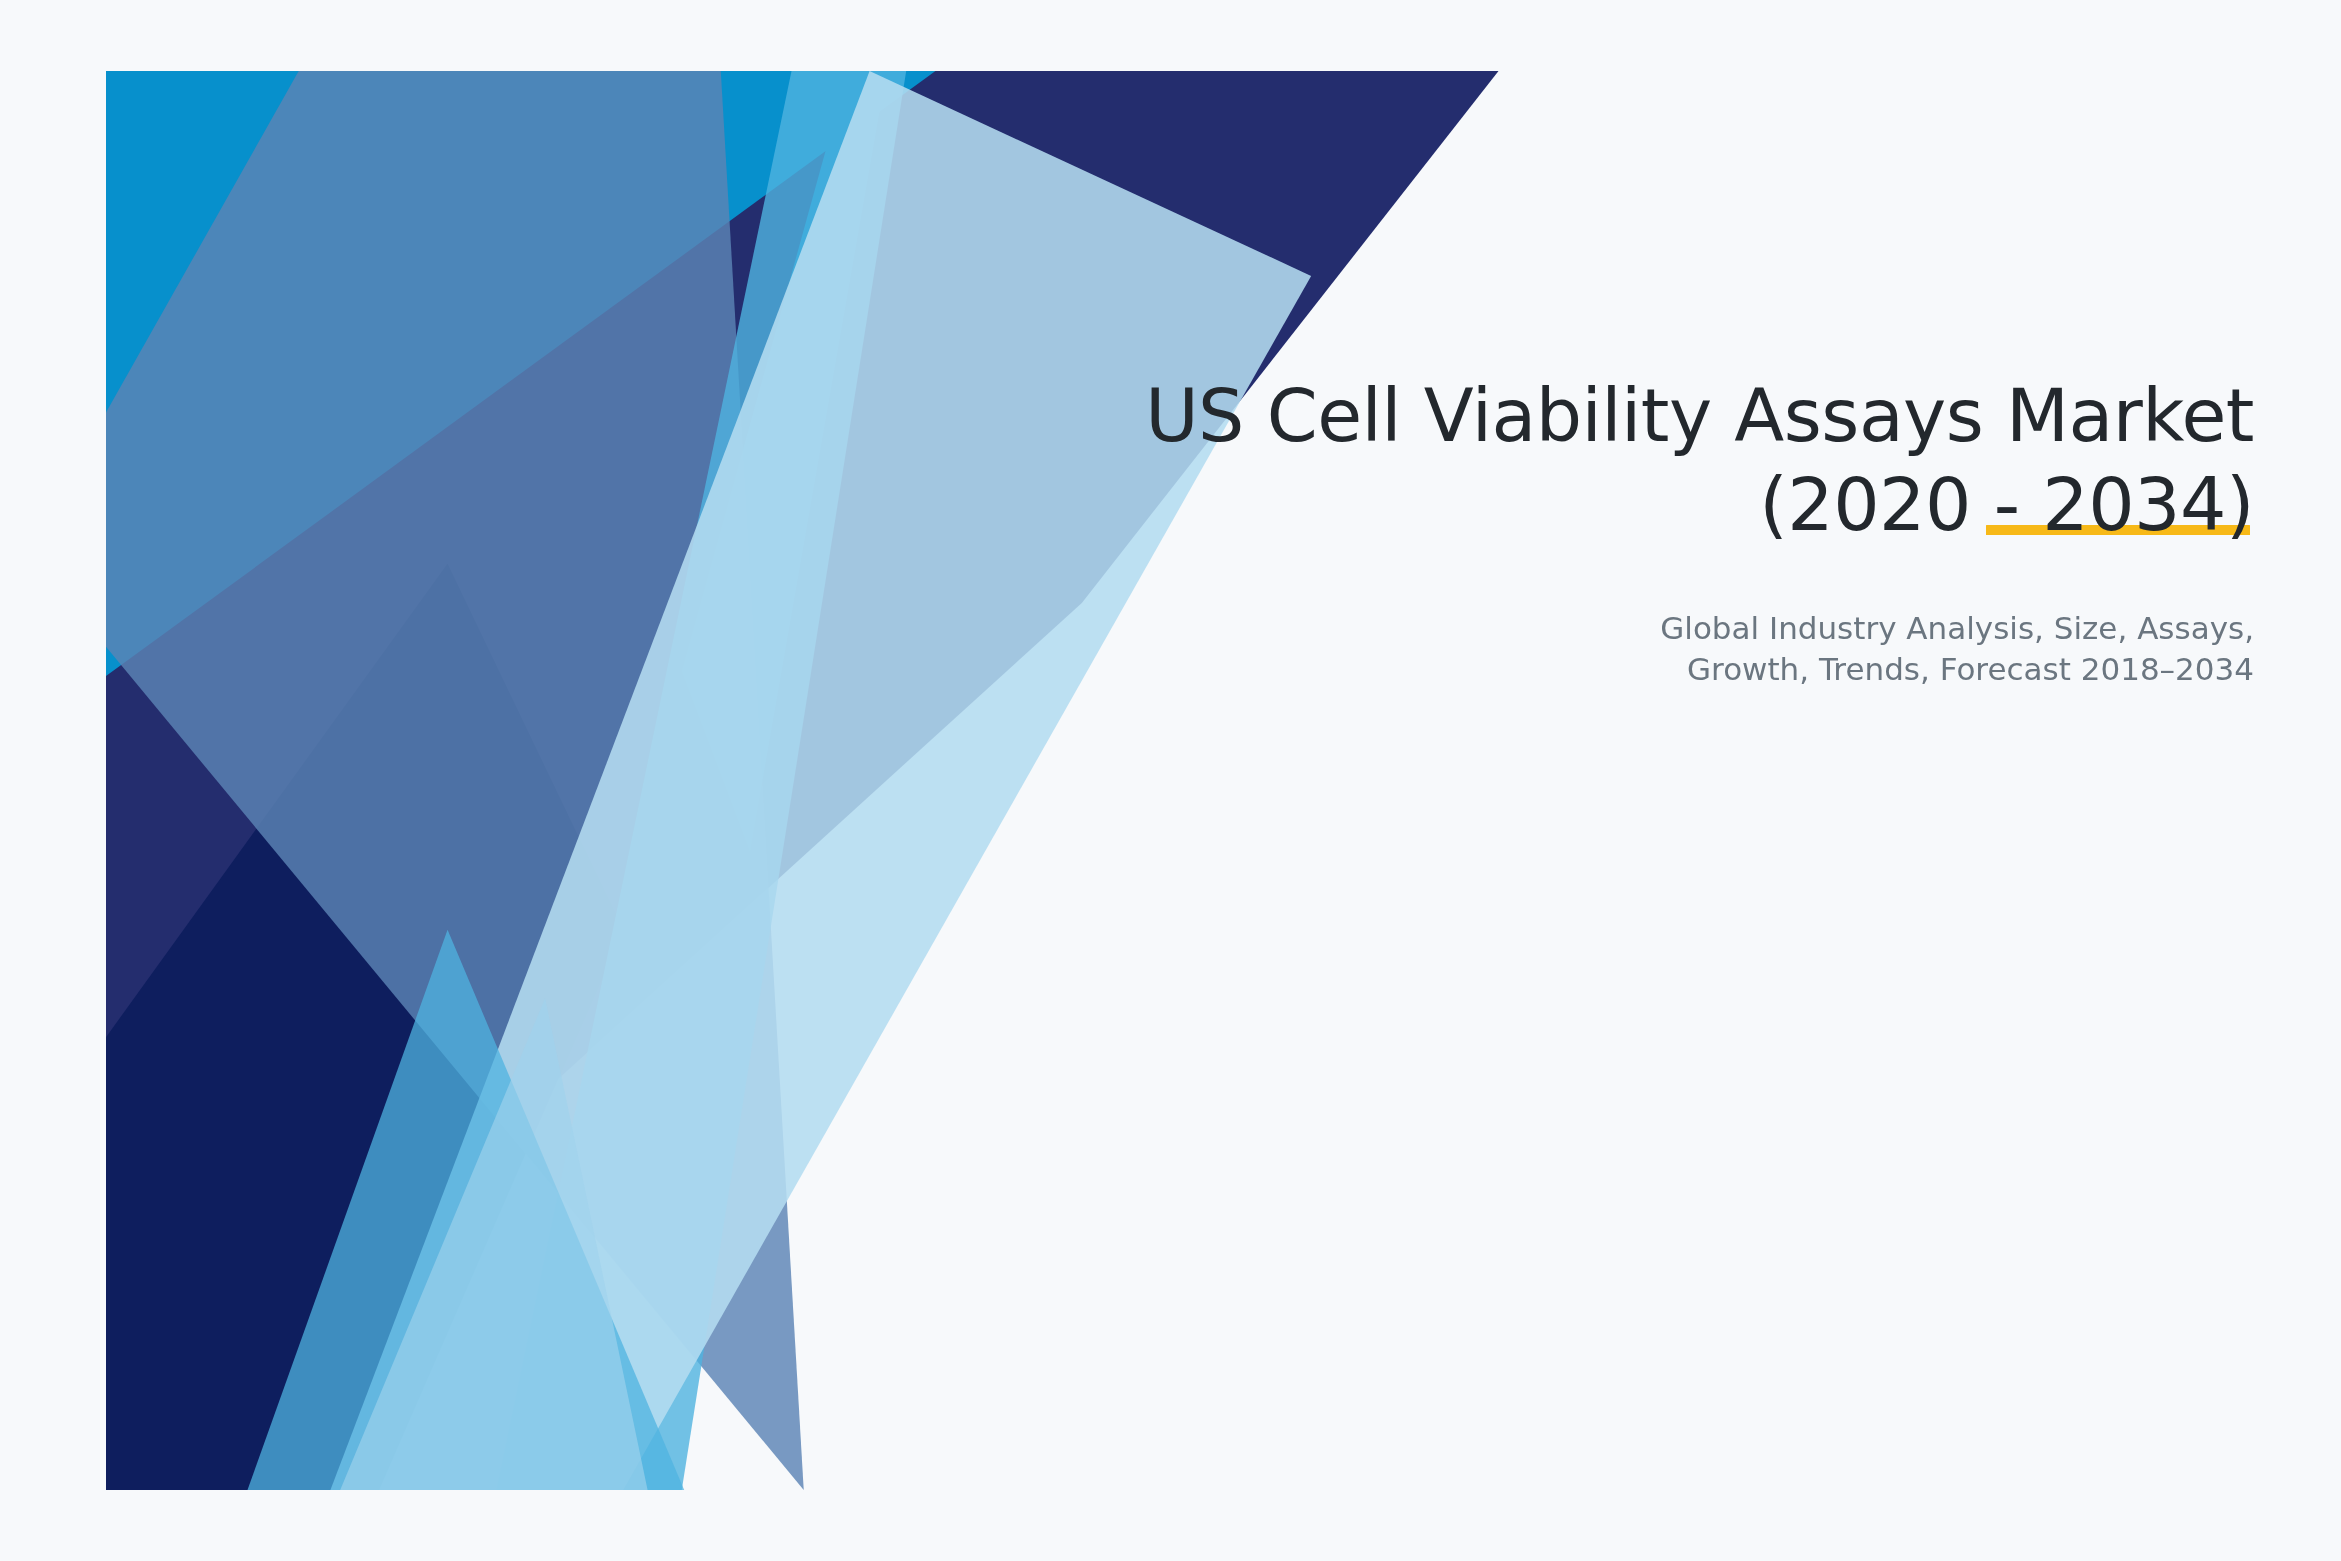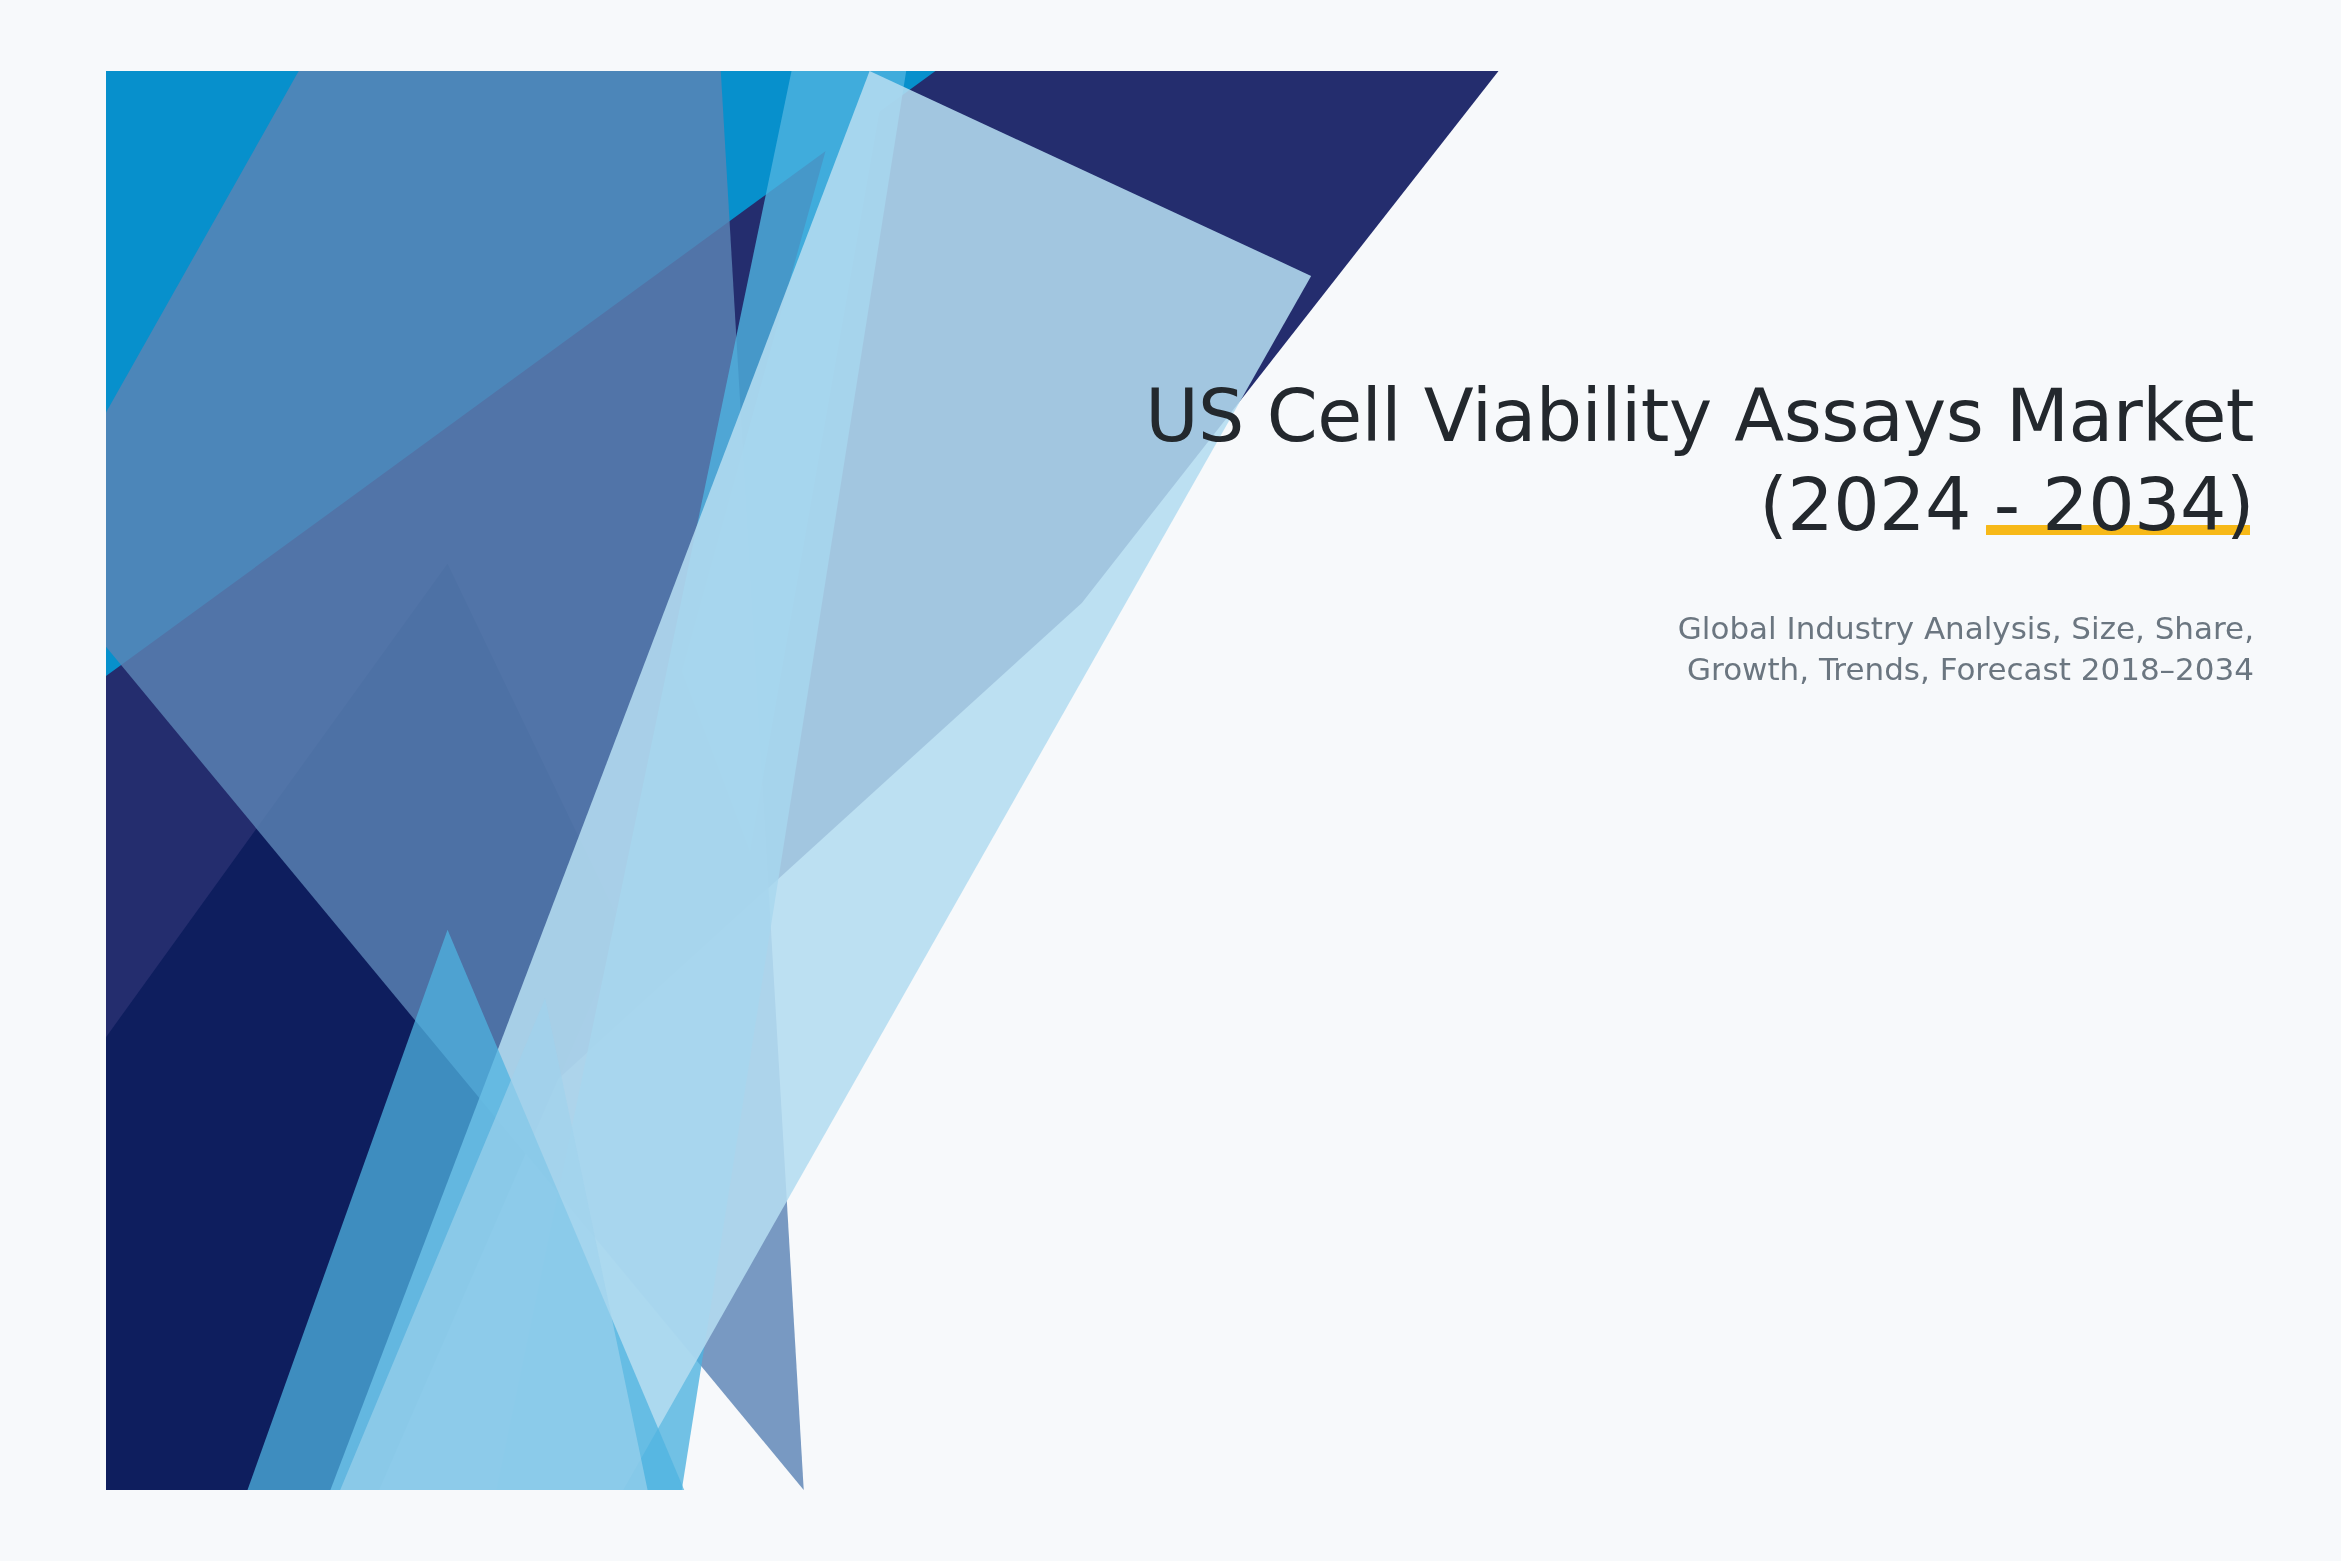--- a/index.html
+++ b/index.html
@@ -114,20 +114,20 @@
 
       <polygon points="290,2908 700,1760 1185,2908" fill="#4fb3e0" fill-opacity="0.75"></polygon>
 
       <polygon points="480,2908 900,1900 1110,2908" fill="#9fd2ec" fill-opacity="0.65"></polygon>
 
     </svg>
   </div>
 
   <div id="title-block">
 
-    <h1 id="page-title"><span>US Cell Viability Assays Market</span><br><span id="title-line-2"><span id="accent-underline"></span><span id="title-line-2-text">(2024 - 2034)</span></span></h1>
+    <h1 id="page-title"><span>US Cell Viability Assays Market</span><br><span id="title-line-2"><span id="accent-underline"></span><span id="title-line-2-text">(2020 - 2034)</span></span></h1>
 
-    <p id="page-subtitle"><span>Global Industry Analysis, Size, Share,</span><br><span>Growth, Trends, Forecast 2018–2034</span></p>
+    <p id="page-subtitle"><span>Global Industry Analysis, Size, Assays,</span><br><span>Growth, Trends, Forecast 2018–2034</span></p>
 
   </div>
 
 </div>
 
 
 </body></html>

